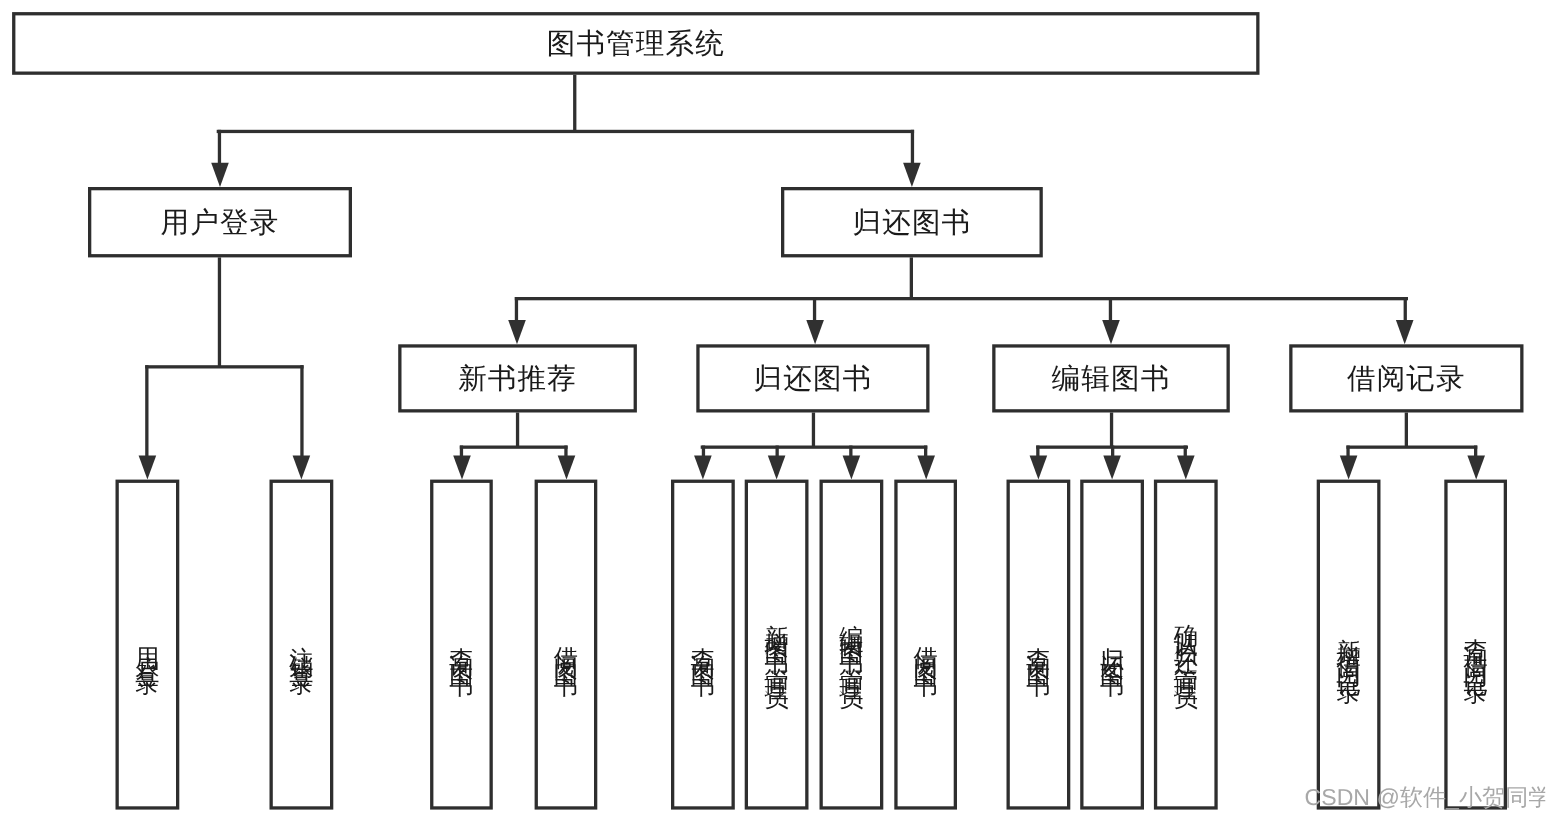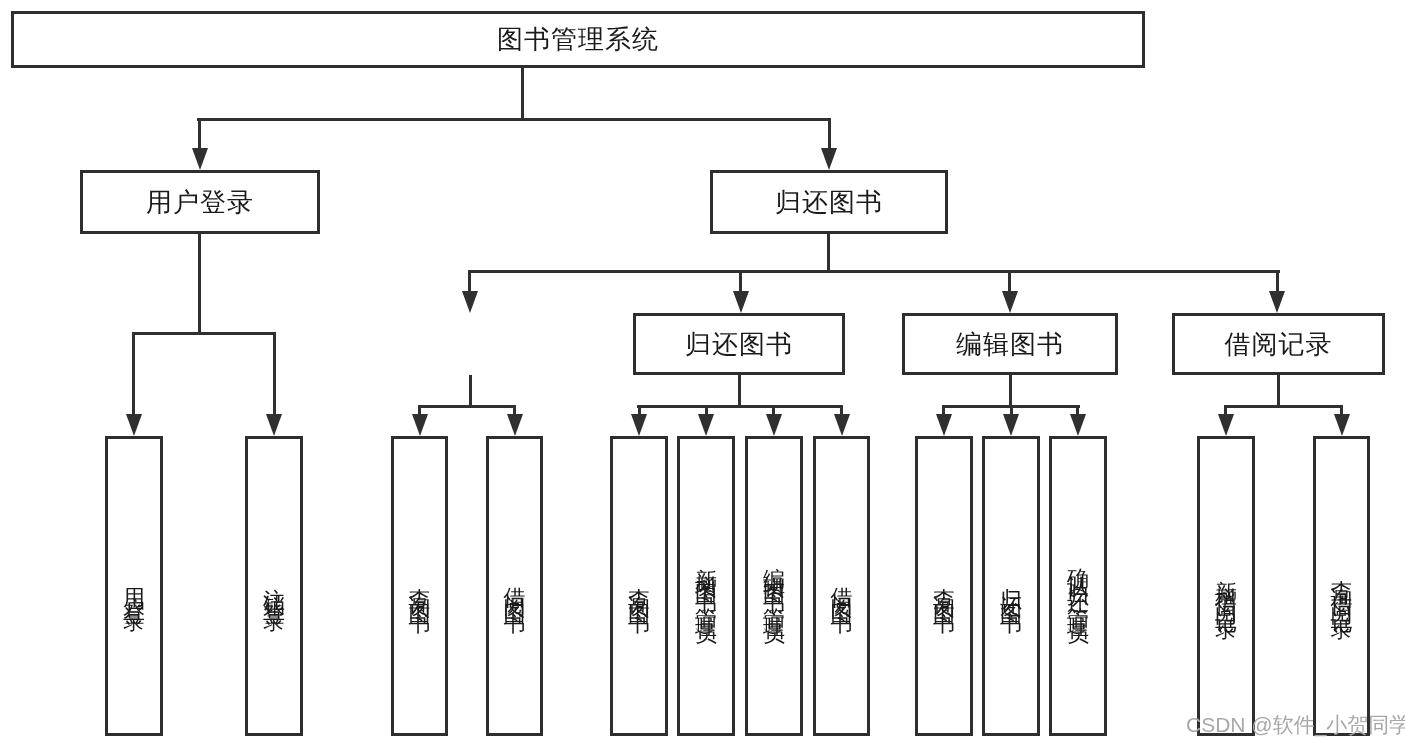--- a/index.html
+++ b/index.html
@@ -79,20 +79,21 @@
   <div class="line" style="left:468px;top:270px;width:812px;height:3px"></div>
   <div class="line" style="left:468px;top:270px;width:3px;height:22px"></div>
   <div class="arrow" style="left:462px;top:291px"></div>
   <div class="line" style="left:739px;top:270px;width:3px;height:22px"></div>
   <div class="arrow" style="left:733px;top:291px"></div>
   <div class="line" style="left:1008px;top:270px;width:3px;height:22px"></div>
   <div class="arrow" style="left:1002px;top:291px"></div>
   <div class="line" style="left:1276px;top:270px;width:3px;height:22px"></div>
   <div class="arrow" style="left:1269px;top:291px"></div>
 
+  <div class="box hbox" style="left:362px;top:313px;width:217px;height:62px">新书推荐</div>
   <div class="box hbox" style="left:633px;top:313px;width:212px;height:62px">归还图书</div>
   <div class="box hbox" style="left:902px;top:313px;width:216px;height:62px">编辑图书</div>
   <div class="box hbox" style="left:1172px;top:313px;width:213px;height:62px">借阅记录</div>
 
   <div class="line" style="left:469px;top:375px;width:3px;height:32px"></div>
   <div class="line" style="left:418px;top:405px;width:98px;height:3px"></div>
   <div class="line" style="left:418px;top:405px;width:3px;height:11px"></div>
   <div class="arrow" style="left:412px;top:414px"></div>
   <div class="line" style="left:513px;top:405px;width:3px;height:11px"></div>
   <div class="arrow" style="left:507px;top:414px"></div>

